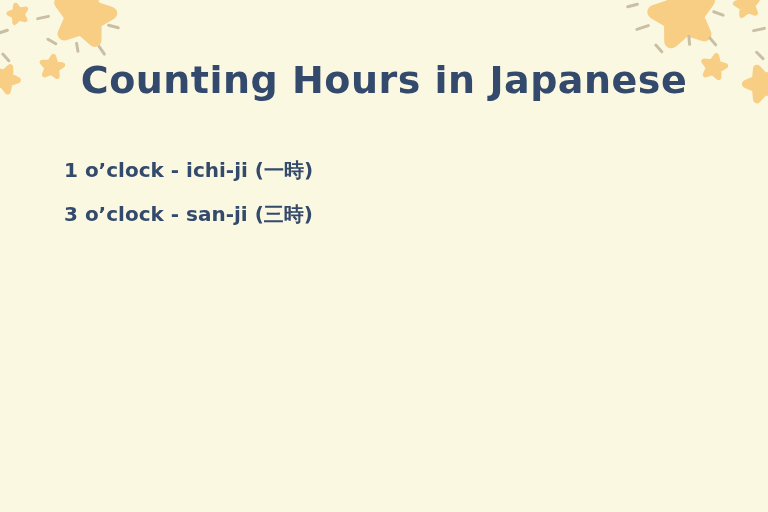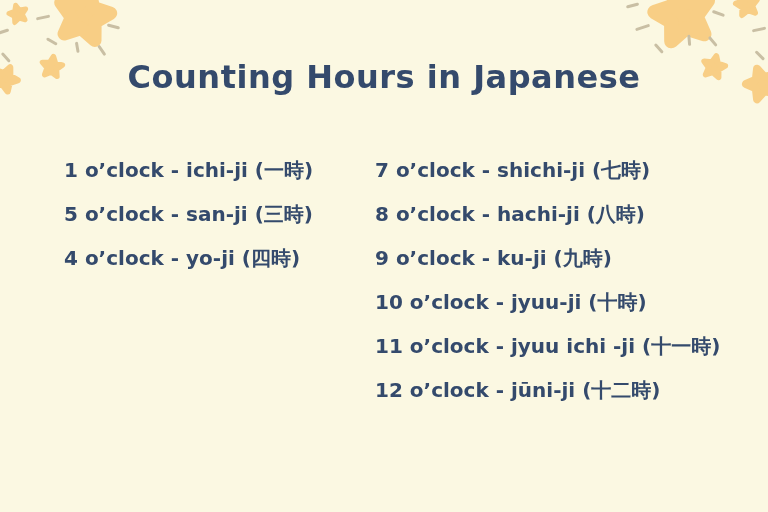--- a/index.html
+++ b/index.html
@@ -18,21 +18,21 @@
     background: var(--background-color);
     font-family: "DejaVu Sans", "Liberation Sans", sans-serif;
     color: var(--text-color);
   }
   .page-title {
     position: absolute;
     top: 58px;
     left: 0;
     width: 100%;
     text-align: center;
-    font-size: 32px;
+    font-size: 38px;
     font-weight: 800;
     letter-spacing: 0.5px;
     color: var(--text-color);
   }
   .hours {
     position: absolute;
     top: 158px;
     left: 64px;
     width: 680px;
     display: flex;
@@ -112,24 +112,15 @@
 <span class="sparkle" style="left:707px;top:40px;width:12px;transform:rotate(50deg)"></span>
 <span class="sparkle" style="left:712px;top:12px;width:13px;transform:rotate(20deg)"></span>
 <span class="sparkle" style="left:752px;top:28px;width:14px;transform:rotate(-12deg)"></span>
 <span class="sparkle" style="left:754px;top:54px;width:12px;transform:rotate(45deg)"></span>
 
 <h1 class="page-title">Counting Hours in Japanese</h1>
 
 <div class="hours">
   <div class="hour-col left">
     <div class="hour-row">1 o’clock - ichi-ji (一時)</div>
-    <div class="hour-row">5 o’clock - san-ji (三時)</div>
-    <div class="hour-row">4 o’clock - yo-ji (四時)</div>
-  </div>
-  <div class="hour-col right">
-    <div class="hour-row">7 o’clock - shichi-ji (七時)</div>
-    <div class="hour-row">8 o’clock - hachi-ji (八時)</div>
-    <div class="hour-row">9 o’clock - ku-ji (九時)</div>
-    <div class="hour-row">10 o’clock - jyuu-ji (十時)</div>
-    <div class="hour-row">11 o’clock - jyuu ichi -ji (十一時)</div>
-    <div class="hour-row">12 o’clock - jūni-ji (十二時)</div>
+    <div class="hour-row">3 o’clock - san-ji (三時)</div>
   </div>
 </div>
 
 </body></html>

